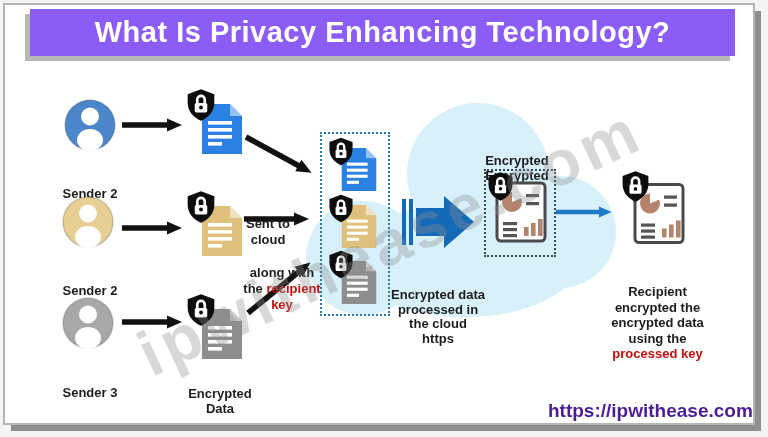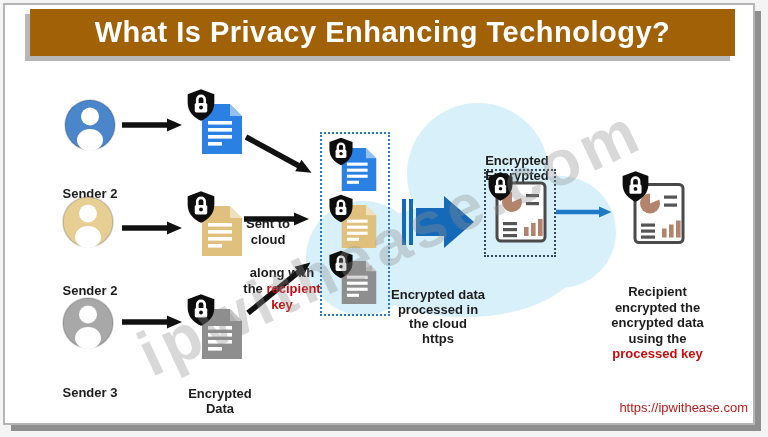--- a/index.html
+++ b/index.html
@@ -7,21 +7,21 @@
     width:768px;height:437px;position:relative;overflow:hidden;
     background:#f4f4f4;font-family:"Liberation Sans",sans-serif;
   }
   .abs{position:absolute;}
   
   .canvas{
     left:3px;top:3px;width:748px;height:418px;background:#fff;
     border:2px solid #b5b5b5;box-shadow:7px 7px 0 -1px #8f8f8f;
   }
   .title-bar{
-    left:30px;top:9px;width:705px;height:47px;background:#a16207;
+    left:30px;top:9px;width:705px;height:47px;background:#8b5cf6;
     display:flex;align-items:center;justify-content:center;
     box-shadow:-5px 5px 0 rgba(95,95,95,.45);
   }
   .title-bar span{
     color:#fff;font-size:29px;font-weight:bold;letter-spacing:.5px;white-space:nowrap;
   }
   .cap{
     font-size:13px;font-weight:bold;color:#1c1c1c;text-align:center;line-height:15px;margin-top:32px;
   }
   .red{color:#c50d0d;}
@@ -34,21 +34,21 @@
     left:484px;top:169px;width:68px;height:84px;
     border:2px dotted #33475e;
   }
   .watermark{
     left:10px;top:205px;width:760px;text-align:center;
     font-size:64px;font-weight:bold;letter-spacing:5px;color:#8f8f8f;opacity:.34;
     transform:rotate(-25deg);transform-origin:50% 50%;pointer-events:none;white-space:nowrap;
   }
   .footer{
     left:548px;top:400px;width:200px;text-align:right;
-    font-size:13px;font-weight:normal;color:#b91c1c;text-decoration:none;
+    font-size:19px;font-weight:bold;color:#4c1d95;text-decoration:none;
   }
   svg.layer{left:0;top:0;width:768px;height:437px;pointer-events:none;}
 </style>
 </head>
 <body>
 
 <svg width="0" height="0" style="position:absolute" aria-hidden="true">
   <defs>
     <symbol id="i-person" viewBox="0 0 52 52">
       <circle cx="26" cy="26" r="25" stroke="rgba(0,0,0,.18)" stroke-width="1.5"></circle>

